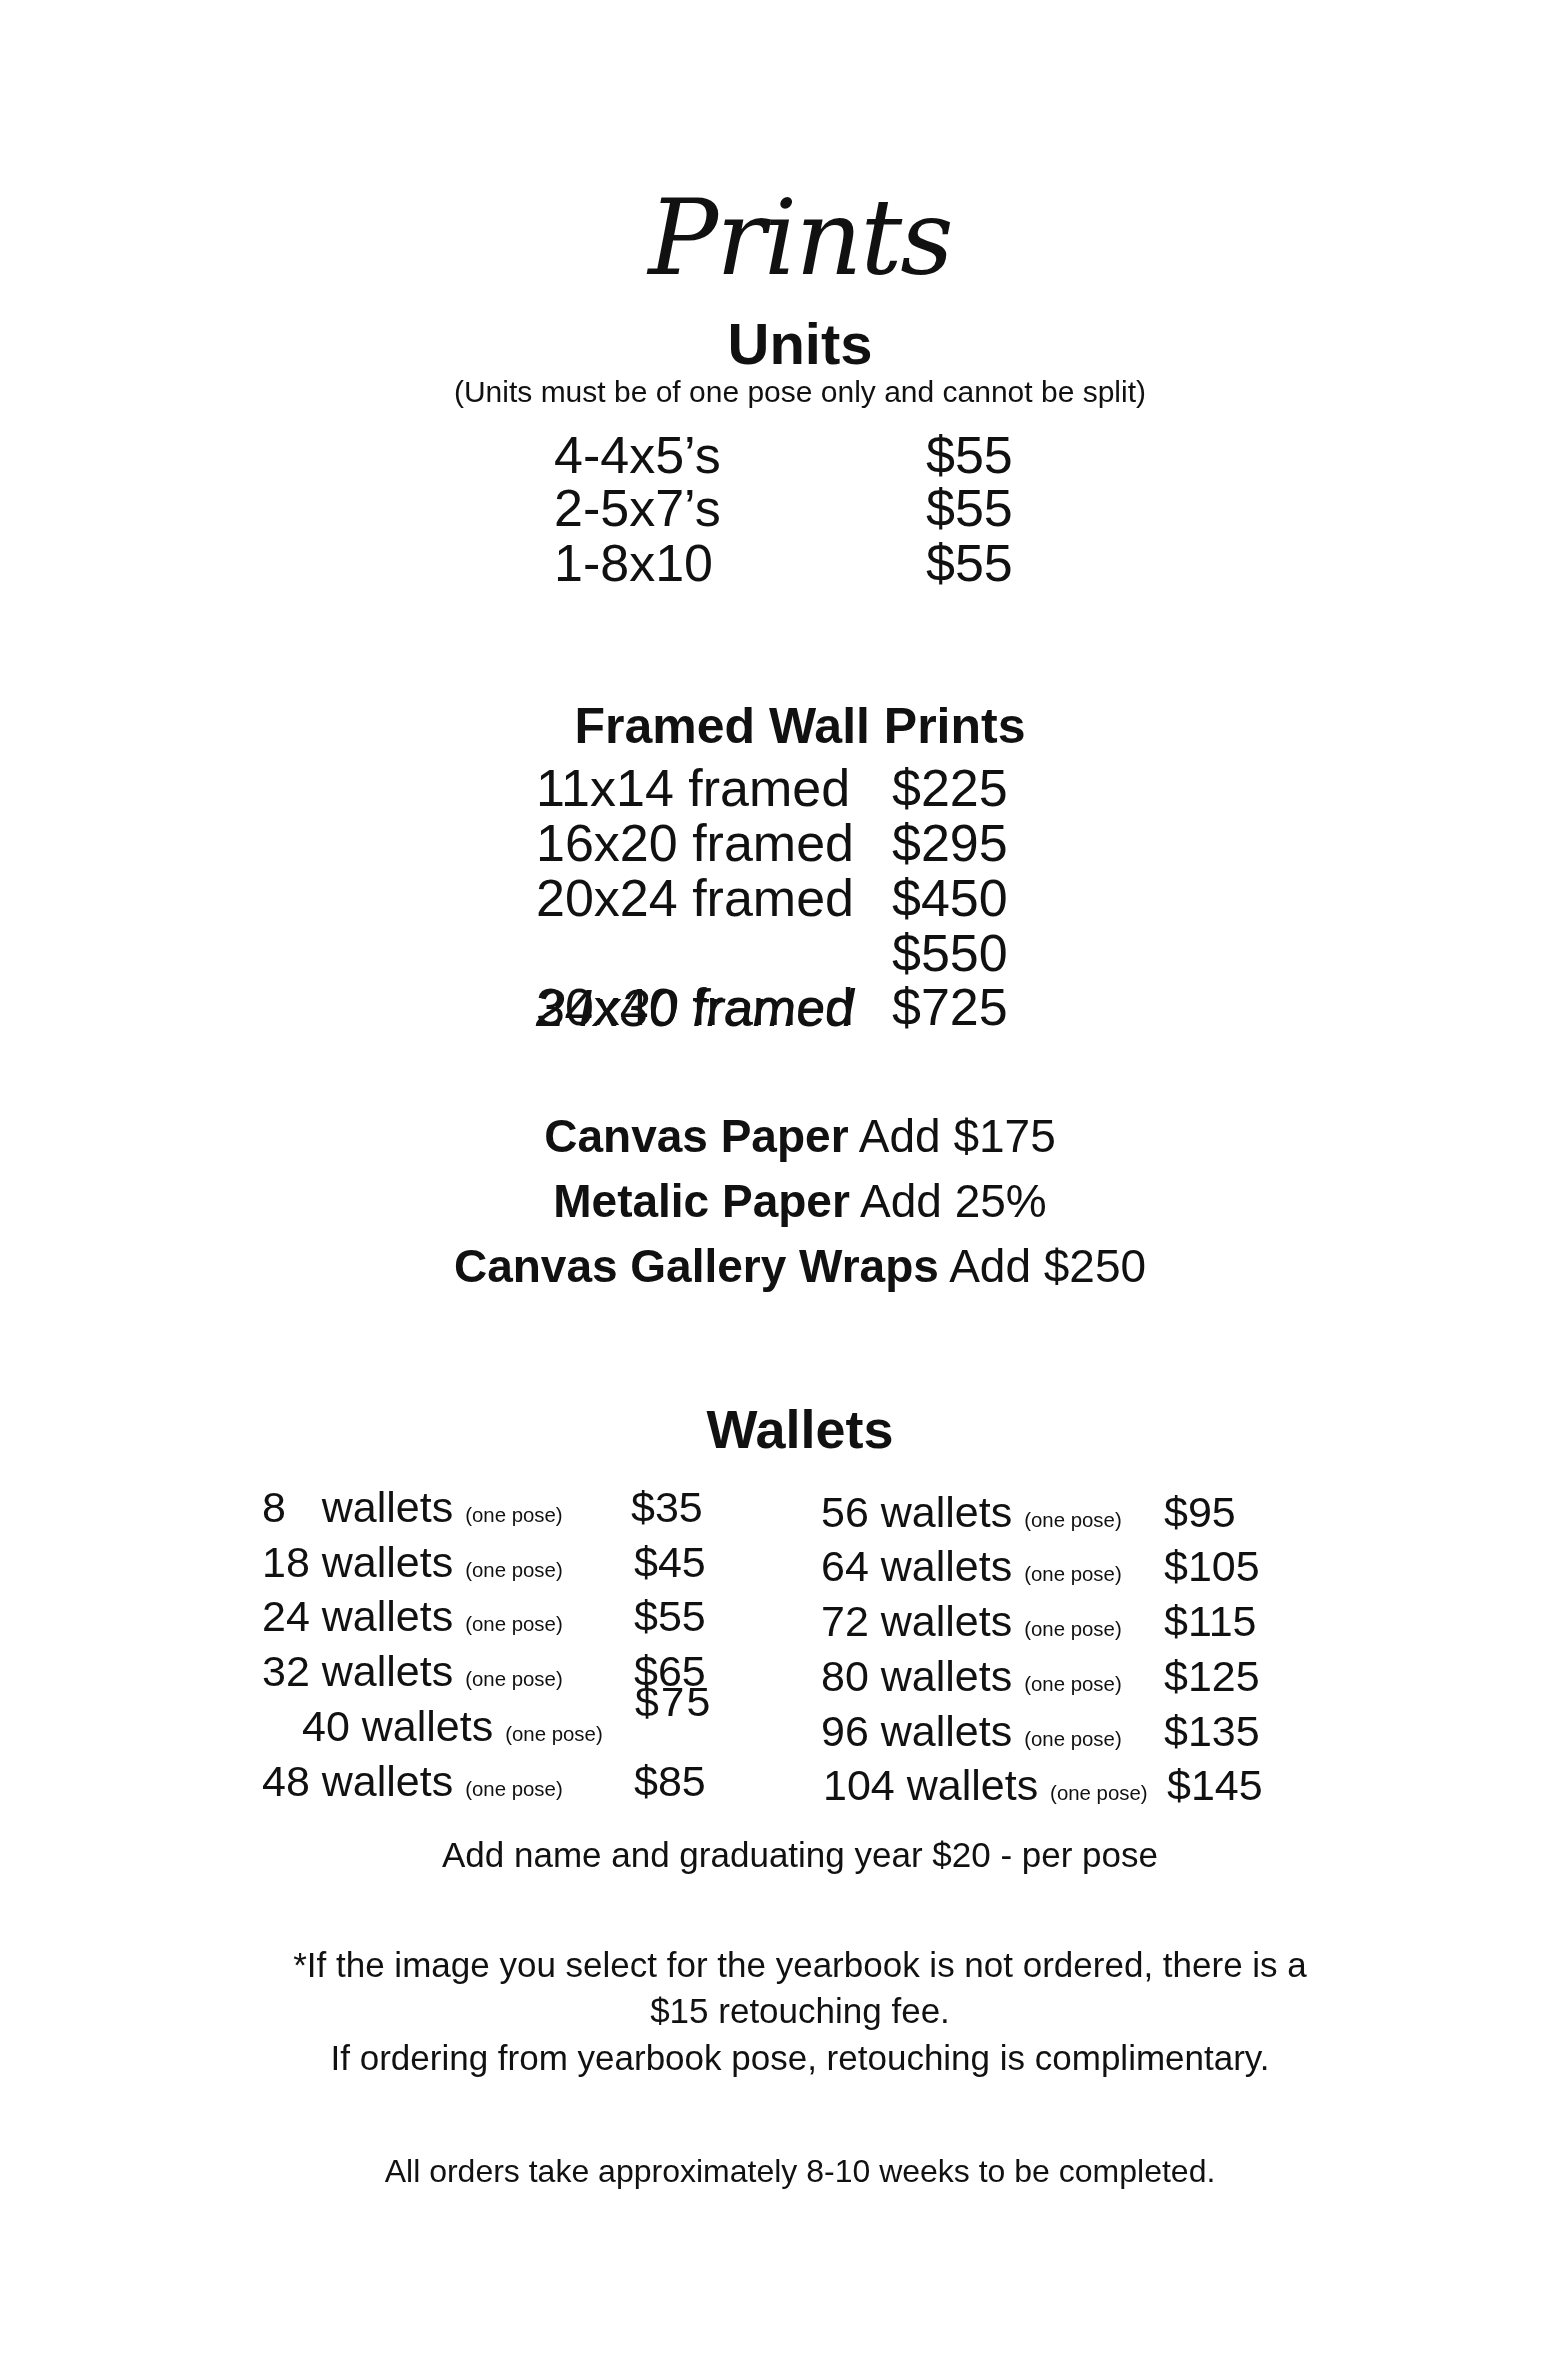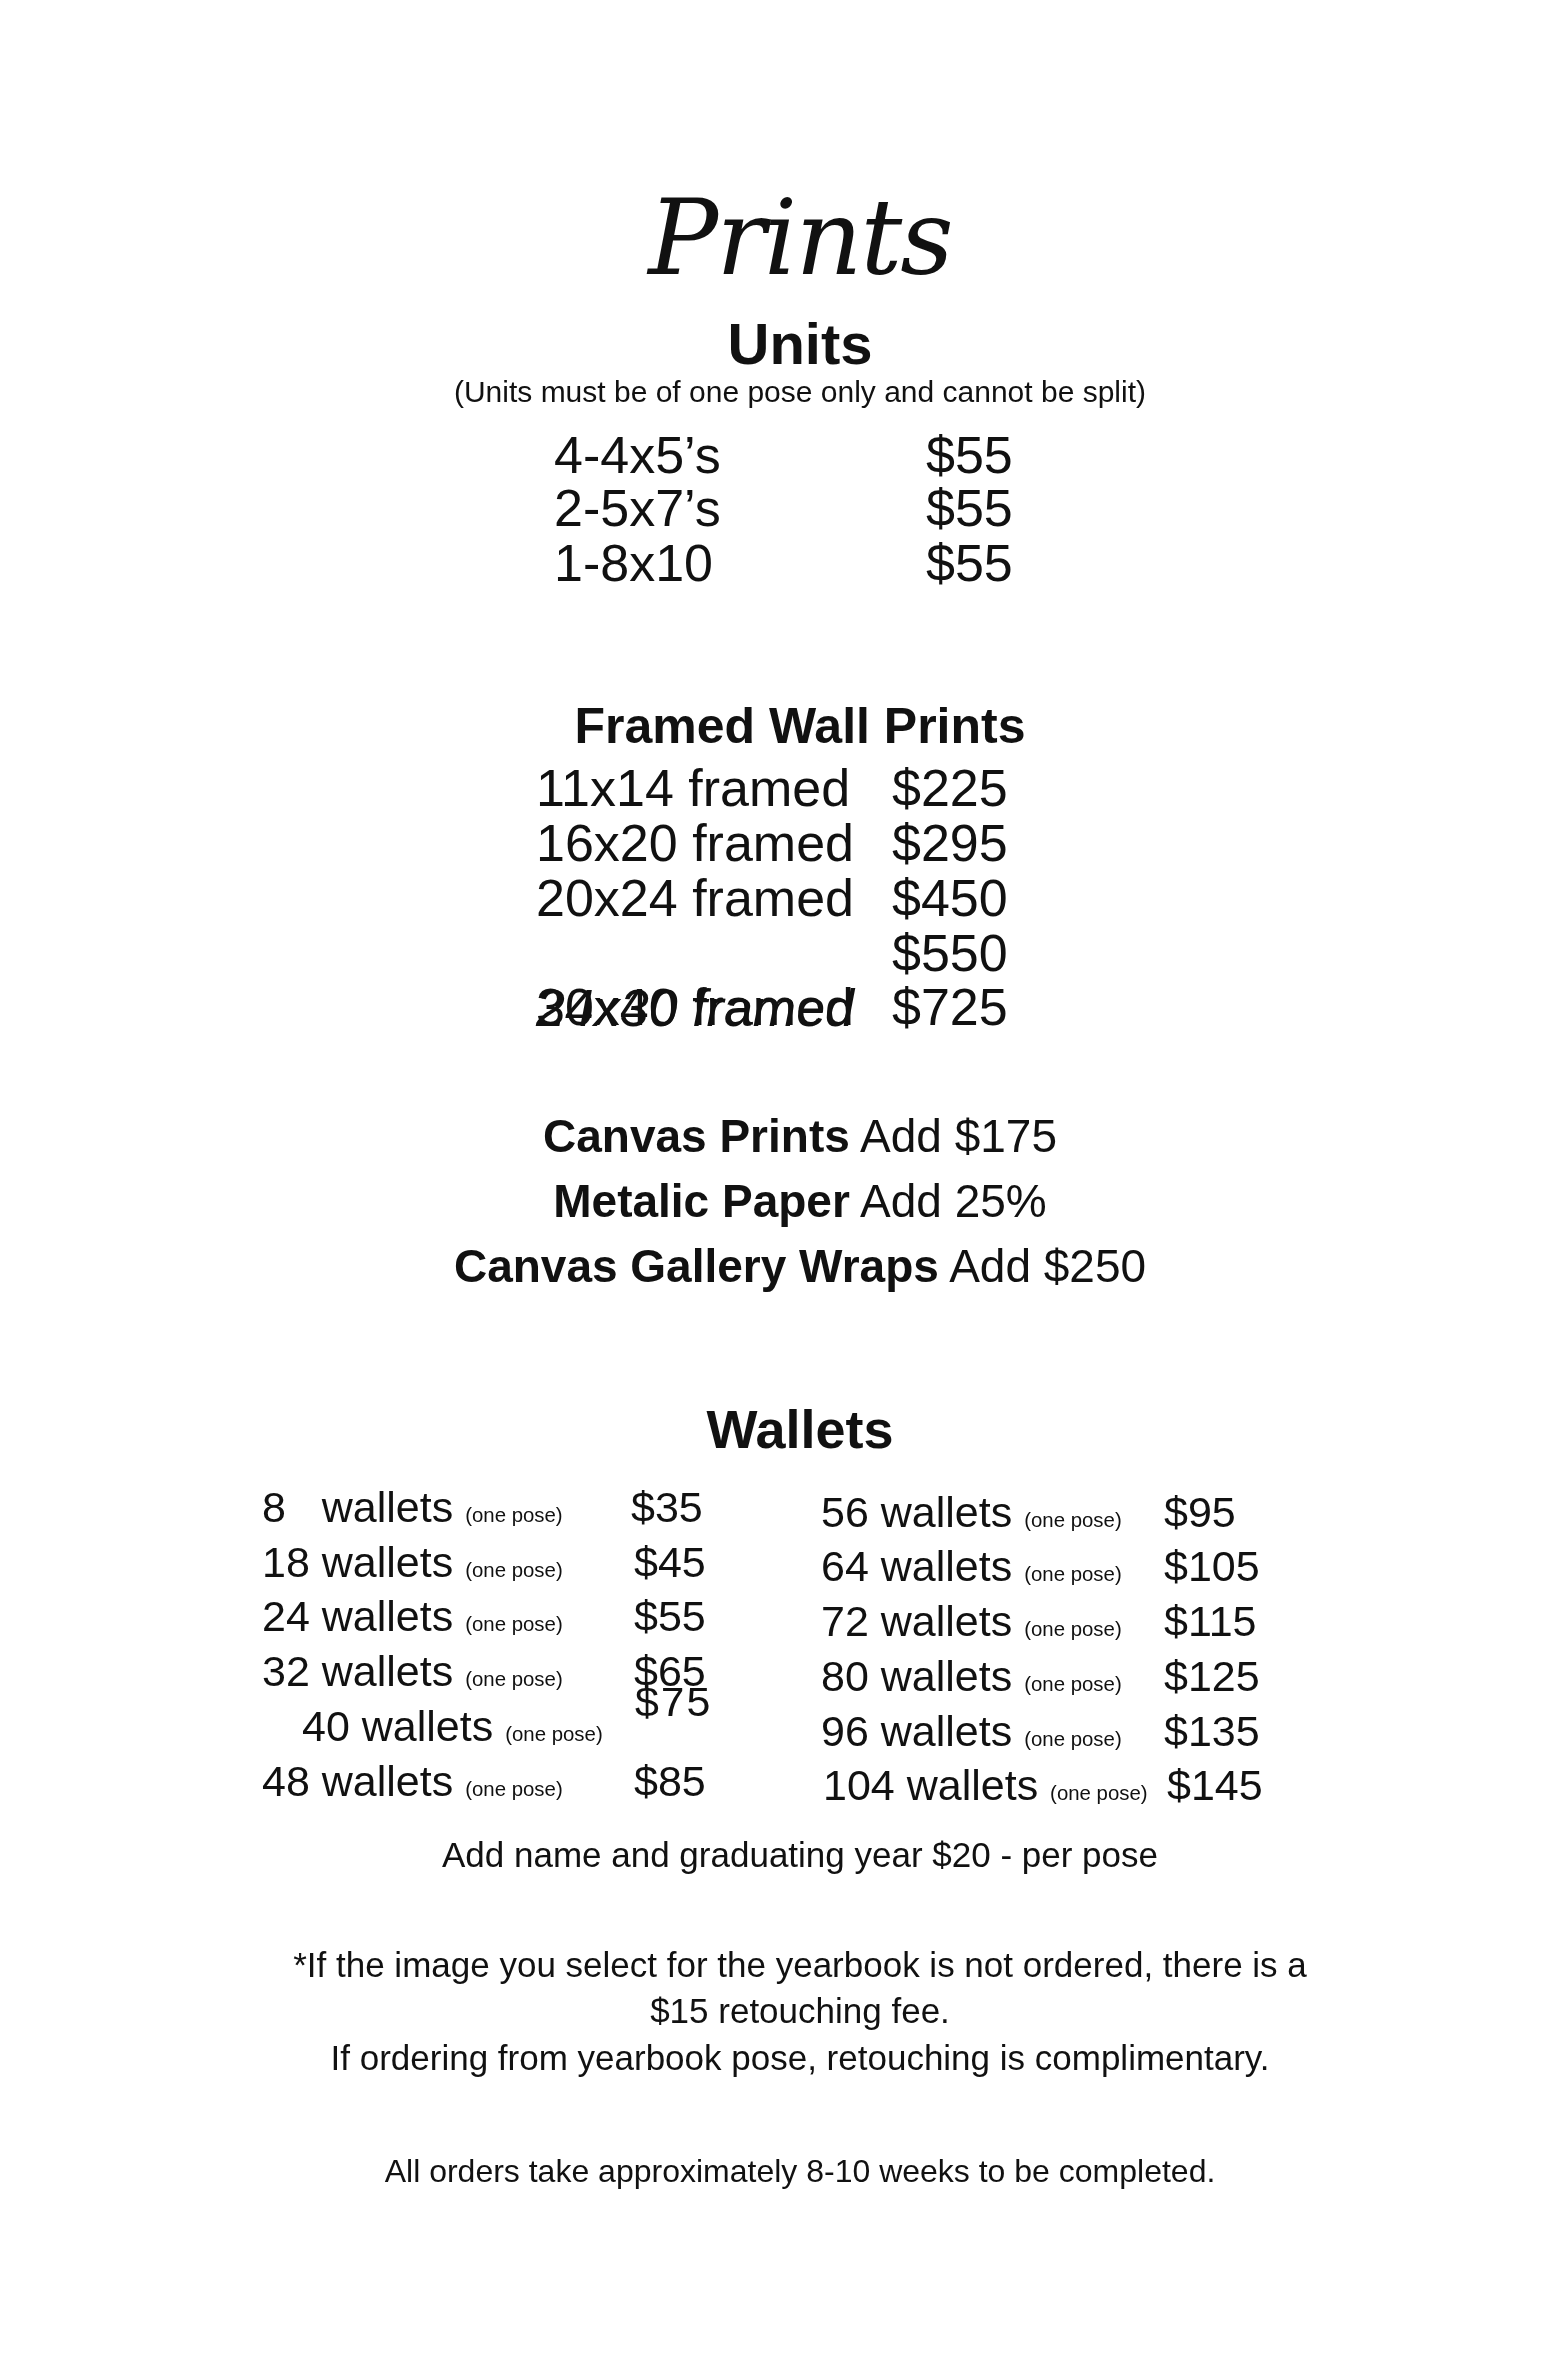--- a/index.html
+++ b/index.html
@@ -41,21 +41,21 @@
 <div class="abs row" style="left:536px; top:817px;">16x20 framed</div>
 <div class="abs row" style="left:892px; top:817px;">$295</div>
 <div class="abs row" style="left:536px; top:872px;">20x24 framed</div>
 <div class="abs row" style="left:892px; top:872px;">$450</div>
 <div class="abs row" style="left:536px; top:982px;font-style:italic;">24x30 framed</div>
 <div class="abs row" style="left:892px; top:927px;">$550</div>
 <div class="abs row" style="left:536px; top:981px;">30x40 framed</div>
 <div class="abs row" style="left:892px; top:981px;">$725</div>
 
 <div class="abs center addon" style="top:1113px;">
-  <span class="lbl">Canvas Prints</span>
+  <span class="lbl">Canvas Paper</span>
   <span>Add $175</span>
 </div>
 <div class="abs center addon" style="top:1178px;">
   <span class="lbl">Metalic Paper</span>
   <span>Add 25%</span>
 </div>
 <div class="abs center addon" style="top:1243px;">
   <span class="lbl">Canvas Gallery Wraps</span>
   <span>Add $250</span>
 </div>

